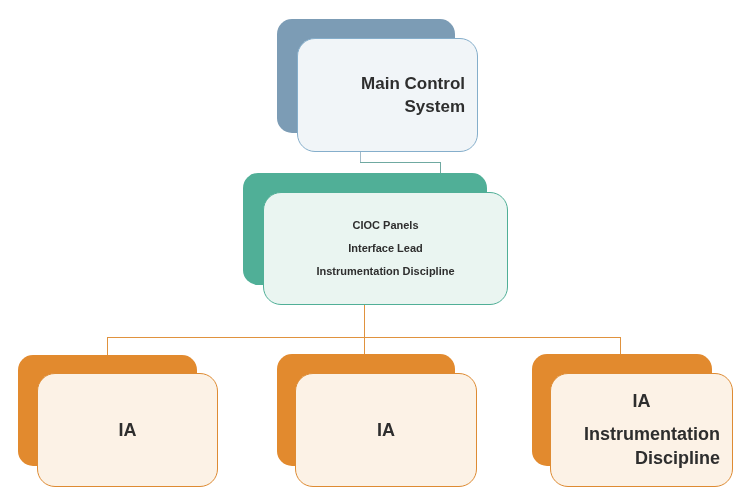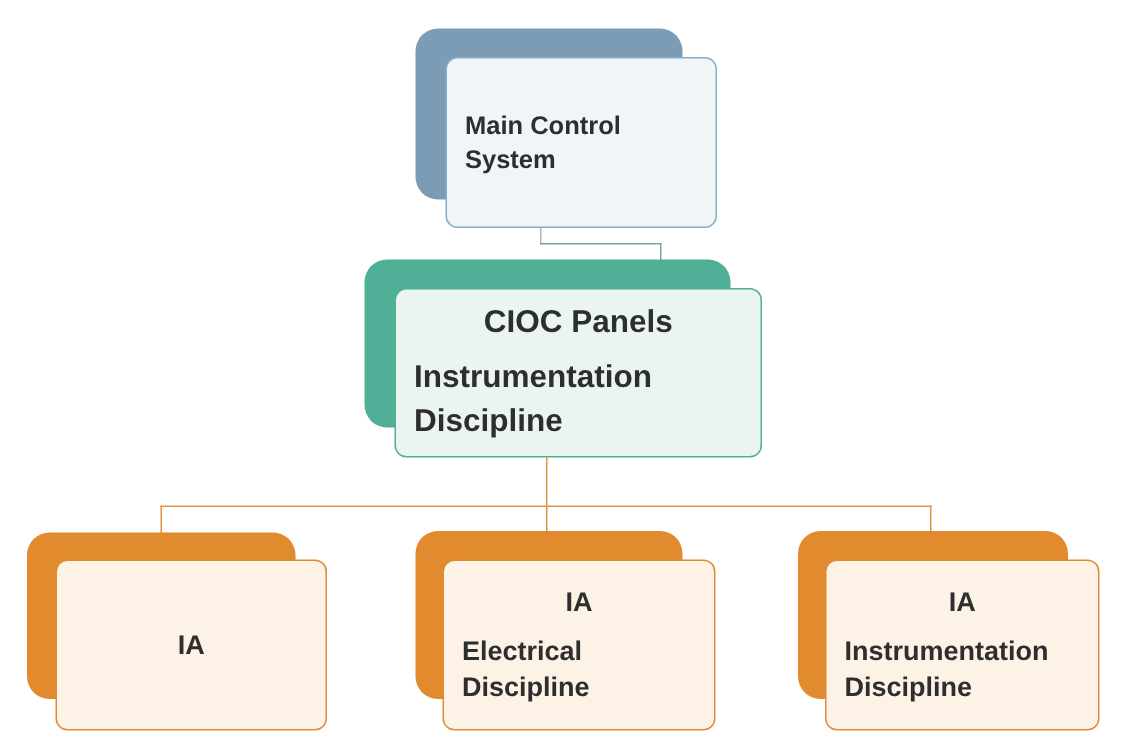--- a/index.html
+++ b/index.html
@@ -9,34 +9,34 @@
     background:#ffffff;
     font-family:"Liberation Sans","DejaVu Sans",sans-serif;
     overflow:hidden;
   }
   .back{
     position:absolute;
     border-radius:15px;
   }
   .front{
     position:absolute;
-    border-radius:8px;
+    border-radius:18px;
     display:flex;flex-direction:column;
     align-items:center;justify-content:center;
-    text-align:left;
+    text-align:right;
     box-sizing:border-box;
     padding:6px 12px;
     color:#2e2e2e;
     font-weight:700;
   }
   .front p{margin:4px 0;line-height:1.38;}
   .blue-back{background:var(--blue-back,#7c9cb5);}
   .blue-front{background:var(--blue-front,#f1f5f8);border:1px solid var(--blue-border,#85aecb);font-size:17px;}
   .teal-back{background:var(--teal-back,#50af97);}
-  .teal-front{background:var(--teal-front,#eaf5f1);border:1px solid var(--teal-border,#50af97);font-size:21px;}
+  .teal-front{background:var(--teal-front,#eaf5f1);border:1px solid var(--teal-border,#50af97);font-size:11px;}
   .orange-back{background:var(--orange-back,#e28a2e);}
   .orange-front{background:var(--orange-front,#fcf2e6);border:1px solid var(--orange-border,#de8b33);font-size:18px;}
   .line{position:absolute;}
   .line.teal{background:var(--conn-teal,#6fa9a1);}
   .line.stub{background:var(--conn-stub,#a3bbc9);}
   .line.orange{background:var(--conn-orange,#e0923e);}
 </style>
 </head>
 <body>
 
@@ -47,38 +47,38 @@
     <p>Main Control System</p>
   </div>
 
   <div class="line stub" style="left:360px;top:152px;width:1px;height:11px;"></div>
   <div class="line teal" style="left:360px;top:162px;width:81px;height:1px;"></div>
   <div class="line teal" style="left:440px;top:162px;width:1px;height:12px;"></div>
 
   <div class="back teal-back" style="left:243px;top:173px;width:244px;height:112px;"></div>
   <div class="front teal-front" style="left:263px;top:192px;width:245px;height:113px;">
     <p>CIOC Panels</p>
+    <p>Interface Lead</p>
     <p>Instrumentation Discipline</p>
   </div>
 
   <div class="line orange" style="left:364px;top:305px;width:1px;height:32px;"></div>
   <div class="line orange" style="left:107px;top:337px;width:514px;height:1px;"></div>
   <div class="line orange" style="left:107px;top:337px;width:1px;height:19px;"></div>
   <div class="line orange" style="left:364px;top:337px;width:1px;height:18px;"></div>
   <div class="line orange" style="left:620px;top:337px;width:1px;height:18px;"></div>
 
   <div class="back orange-back" style="left:18px;top:355px;width:179px;height:111px;"></div>
   <div class="front orange-front" style="left:37px;top:373px;width:181px;height:114px;">
     <p>IA</p>
   </div>
 
   <div class="back orange-back" style="left:277px;top:354px;width:178px;height:112px;"></div>
   <div class="front orange-front" style="left:295px;top:373px;width:182px;height:114px;">
     <p>IA</p>
-    <p>Electrical Discipline</p>
   </div>
 
   <div class="back orange-back" style="left:532px;top:354px;width:180px;height:112px;"></div>
   <div class="front orange-front" style="left:550px;top:373px;width:183px;height:114px;">
     <p>IA</p>
     <p>Instrumentation Discipline</p>
   </div>
 
 </div>
 

